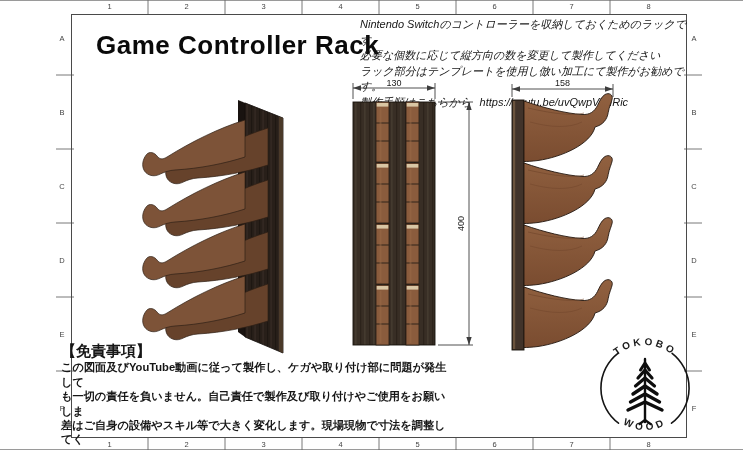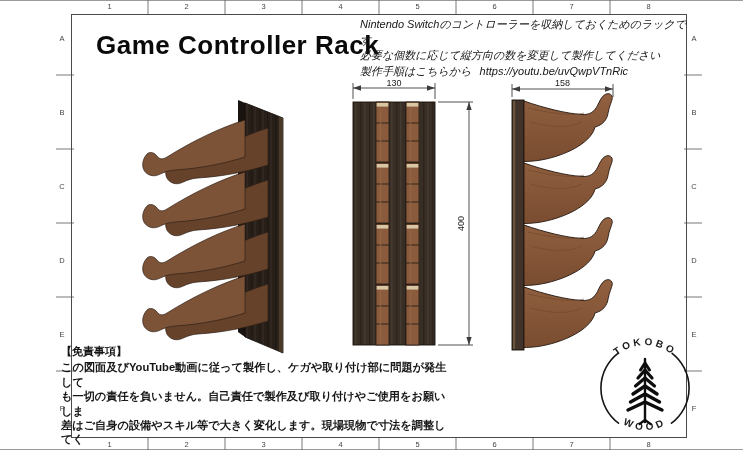--- a/index.html
+++ b/index.html
@@ -14,21 +14,21 @@
   .zone-row.bottom{top:438px;height:12px;}
   .zone-col{width:14px;top:1px;height:444px;display:flex;flex-direction:column;}
   .zone-col.left{left:55px;}
   .zone-col.right{left:687px;}
   .zr{flex:1;text-align:center;font-size:7.5px;color:#444;line-height:13px;}
   .zc{flex:1;display:flex;align-items:center;justify-content:center;font-size:7.5px;color:#444;}
   .title{left:96px;top:30px;font-size:26px;font-weight:bold;letter-spacing:.5px;color:#0a0a0a;white-space:nowrap;}
   .desc{left:360px;top:17px;width:330px;font-size:11px;line-height:15.6px;color:#151515;font-style:italic;}
   .desc .url{margin-left:8px;}
   .disc{left:61px;top:344px;width:386px;font-size:11.2px;line-height:14.4px;font-weight:700;color:#161616;}
-  .disc .hd{font-size:11px;margin-bottom:2px;}
+  .disc .hd{font-size:15px;margin-bottom:2px;}
   svg text{fill:#1a1a1a;}
   .dimtxt{font-size:9px;}
 </style>
 </head>
 <body>
 
 <div class="sheet">
 
   <svg class="abs" style="left:0;top:0" width="743" height="450" viewBox="0 0 743 450">
     <g stroke="#9a9a9a" stroke-width="1">
@@ -100,20 +100,21 @@
     <div class="zc">D</div>
     <div class="zc">E</div>
     <div class="zc">F</div>
   </div>
 
   <div class="abs title">Game Controller Rack</div>
 
   <div class="abs desc">
     <div>Nintendo Switchのコントローラーを収納しておくためのラックです。</div>
     <div>必要な個数に応じて縦方向の数を変更して製作してください</div>
+    <div>ラック部分はテンプレートを使用し倣い加工にて製作がお勧めです。</div>
     <div>
       <span>製作手順はこちらから</span><span class="url">https://youtu.be/uvQwpVTnRic</span>
     </div>
   </div>
 
   <svg class="abs" style="left:105px;top:85px" width="195" height="270" viewBox="0 0 195 270">
     <defs>
       <pattern id="grainIso" patternUnits="userSpaceOnUse" width="8" height="250">
         <rect width="8" height="250" fill="#281f19"></rect>
         <rect x="2" width="1.2" height="250" fill="#1e1712"></rect>

